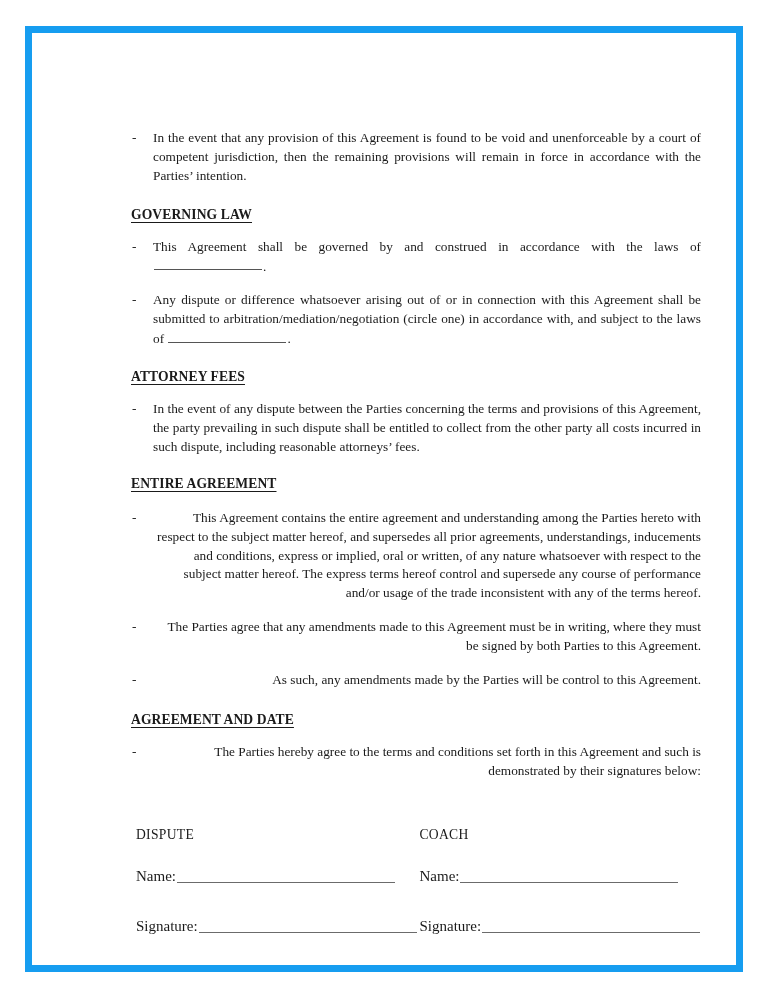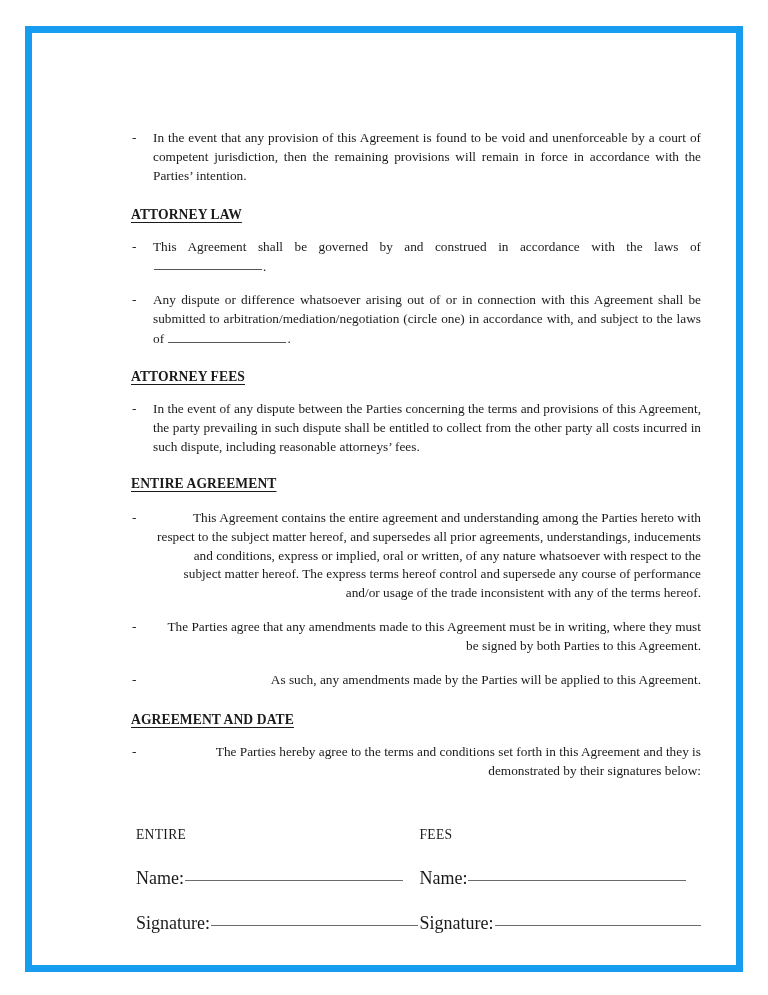--- a/index.html
+++ b/index.html
@@ -111,23 +111,23 @@
   }
   .sig-col { width: 285px; }
   .sig-col.coach { width: 285px; padding-left: 2px; }
   .sig-party {
     font-size: 13.6px;
     letter-spacing: 0.3px;
     margin-bottom: 22px;
   }
   .sig-row {
     display: flex;
-    align-items: flex-start;
-    margin-bottom: 19px;
-    font-size: 18px;
+    align-items: center;
+    margin-bottom: 29px;
+    font-size: 15px;
   }
   .sig-label { white-space: nowrap; }
   .sig-line {
     flex: 1;
     border-bottom: 1px solid #6b6b6b;
     height: 0.78em;
     margin-left: 1px;
   }
   .sig-col.client .sig-line  { max-width: 218px; }
   .sig-col.coach  .sig-line  { max-width: 218px; }
@@ -139,21 +139,21 @@
   <div id="blue-frame">
 
     <div id="content">
 
       <div class="item">
         <span class="dash">-</span>
         <span class="body">In the event that any provision of this Agreement is found to be void and unenforceable by a court of competent jurisdiction, then the remaining provisions will remain in force in accordance with the Parties’ intention.</span>
       </div>
 
       <div class="heading h-gap-governing">
-        <span class="h-text">ATTORNEY LAW</span>
+        <span class="h-text">GOVERNING LAW</span>
       </div>
       <div class="item">
         <span class="dash">-</span>
         <span class="body"><span>This Agreement shall be governed by and construed in accordance with the laws of </span><span class="blank blank-w1"></span><span>.</span></span>
       </div>
 
       <div class="item">
         <span class="dash">-</span>
         <span class="body"><span>Any dispute or difference whatsoever arising out of or in connection with this Agreement shall be submitted to arbitration/mediation/negotiation (circle one) in accordance with, and subject to the laws of </span><span class="blank blank-w2"></span><span>.</span></span>
       </div>
@@ -173,50 +173,50 @@
         <span class="dash">-</span>
         <span class="body">This Agreement contains the entire agreement and understanding among the Parties hereto with respect to the subject matter hereof, and supersedes all prior agreements, understandings, inducements and conditions, express or implied, oral or written, of any nature whatsoever with respect to the subject matter hereof. The express terms hereof control and supersede any course of performance and/or usage of the trade inconsistent with any of the terms hereof.</span>
       </div>
 
       <div class="item ragged">
         <span class="dash">-</span>
         <span class="body">The Parties agree that any amendments made to this Agreement must be in writing, where they must be signed by both Parties to this Agreement.</span>
       </div>
       <div class="item ragged">
         <span class="dash">-</span>
-        <span class="body">As such, any amendments made by the Parties will be applied to this Agreement.</span>
+        <span class="body">As such, any amendments made by the Parties will be control to this Agreement.</span>
       </div>
 
       <div class="heading h-gap-sig">
         <span class="h-text">AGREEMENT AND DATE</span>
       </div>
       <div class="item ragged">
         <span class="dash">-</span>
-        <span class="body">The Parties hereby agree to the terms and conditions set forth in this Agreement and they is demonstrated by their signatures below:</span>
+        <span class="body">The Parties hereby agree to the terms and conditions set forth in this Agreement and such is demonstrated by their signatures below:</span>
       </div>
 
       <div id="signature-block">
 
         <div class="sig-col client">
-          <div class="sig-party">ENTIRE</div>
+          <div class="sig-party">DISPUTE</div>
 
           <div class="sig-row">
             <span class="sig-label">Name:</span>
             <span class="sig-line"></span>
           </div>
 
           <div class="sig-row">
             <span class="sig-label">Signature:</span>
             <span class="sig-line"></span>
           </div>
 
         </div>
 
         <div class="sig-col coach">
-          <div class="sig-party">FEES</div>
+          <div class="sig-party">COACH</div>
 
           <div class="sig-row">
             <span class="sig-label">Name:</span>
             <span class="sig-line"></span>
           </div>
 
           <div class="sig-row">
             <span class="sig-label">Signature:</span>
             <span class="sig-line"></span>
           </div>

